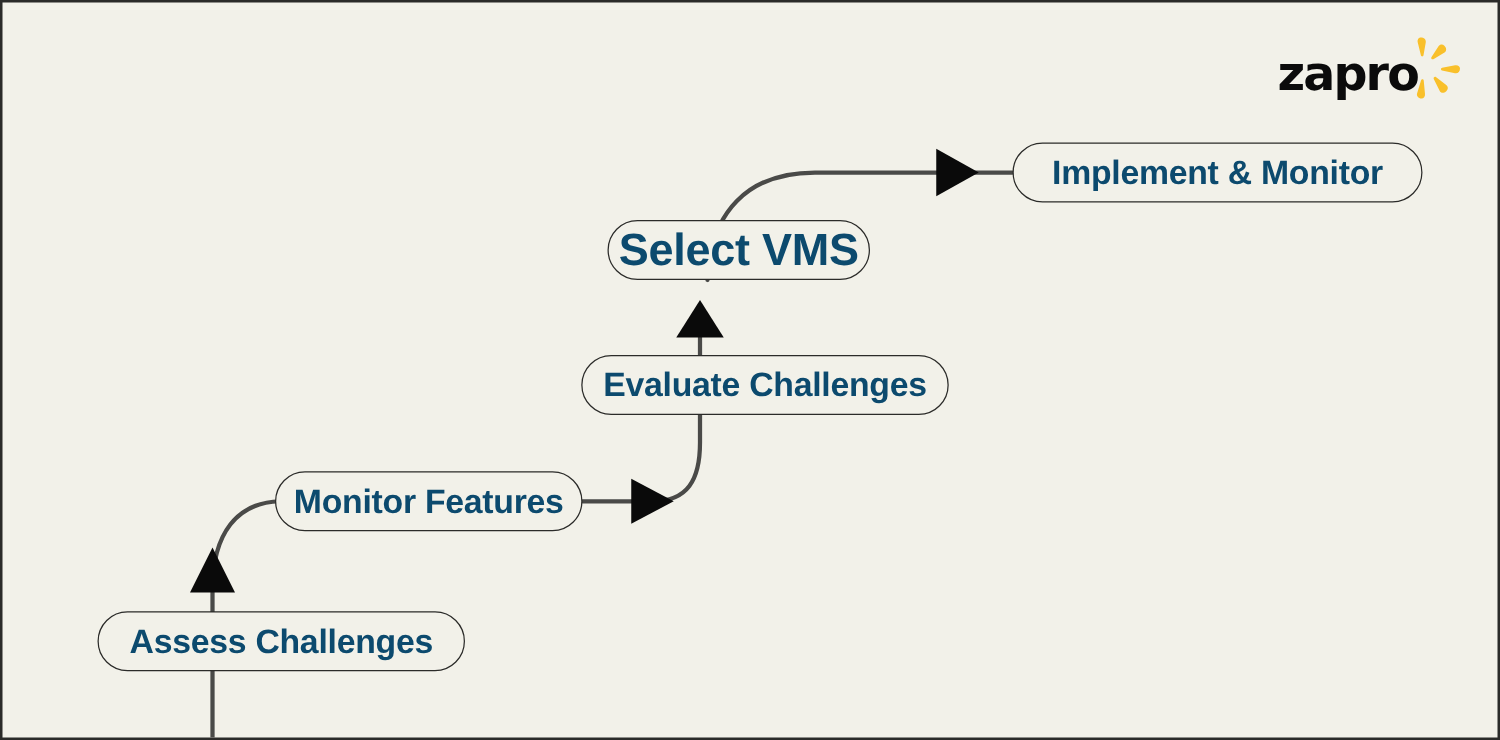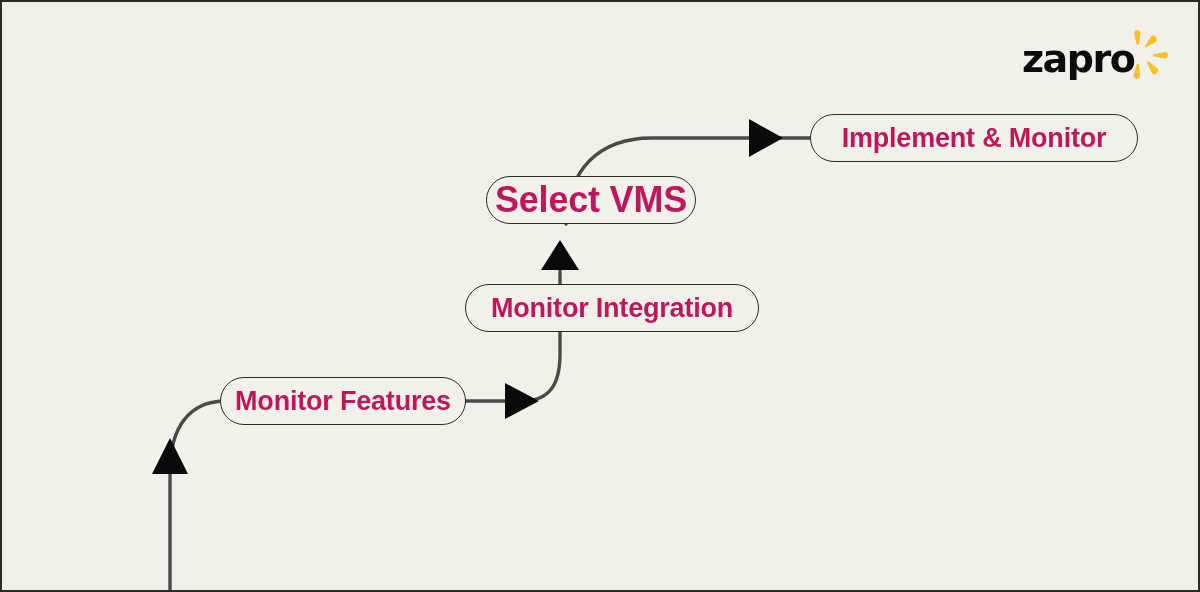--- a/index.html
+++ b/index.html
@@ -25,21 +25,21 @@
     height: 592px;
   }
   .node {
     position: absolute;
     display: flex;
     align-items: center;
     justify-content: center;
     border: 1.6px solid #2B2B29;
     border-radius: 999px;
     background: #F2F1E9;
-    color: #be185d;
+    color: #0c4a6e;
     font-family: "Liberation Sans", sans-serif;
     font-weight: bold;
     letter-spacing: -0.2px;
     white-space: nowrap;
     box-sizing: border-box;
   }
   #node-assess   { left: 76px;  top: 487px; width: 294px; height: 48px; font-size: 27px; }
   #node-define   { left: 218px; top: 375px; width: 246px; height: 48px; font-size: 27px; }
   #node-evaluate { left: 463px; top: 282px; width: 294px; height: 48px; font-size: 27px; }
   #node-select   { left: 484px; top: 174px; width: 210px; height: 48px; font-size: 36px; }
@@ -86,24 +86,25 @@
     <path d="M 464 399 L 520 399 C 548 399 558 382 558 352 L 558 310" fill="none" stroke="#4A4A48" stroke-width="3.4" stroke-linecap="round"></path>
     <polygon points="537,399 503,417 503,381" fill="#0A0A0A"></polygon>
 
     <path d="M 558 310 L 558 248" fill="none" stroke="#4A4A48" stroke-width="3.4"></path>
     <polygon points="558,238 577,268 539,268" fill="#0A0A0A"></polygon>
 
     <path d="M 564 222 C 566 168 596 136 650 136 L 808 136" fill="none" stroke="#4A4A48" stroke-width="3.4" stroke-linecap="round"></path>
     <polygon points="781,136 747,155 747,117" fill="#0A0A0A"></polygon>
   </svg>
 
+  <div class="node" id="node-assess">Assess Challenges</div>
 
   <div class="node" id="node-define">Monitor Features</div>
 
-  <div class="node" id="node-evaluate">Monitor Integration</div>
+  <div class="node" id="node-evaluate">Evaluate Challenges</div>
 
   <div class="node" id="node-select">Select VMS</div>
 
   <div class="node" id="node-implement">Implement &amp; Monitor</div>
 
   <div id="logo">
     <div id="logo-wordmark">zapro</div>
     <svg id="logo-burst" viewBox="0 0 48 56" xmlns="http://www.w3.org/2000/svg">
       <g fill="#F9C02B">
         <path d="M12.5 2 C15.2 2 17.0 3.6 16.6 5.9 L14.8 16.2 C14.6 17.4 12.9 17.4 12.7 16.2 L10.2 6.0 C9.7 3.7 10.9 2 12.5 2 Z"></path>

